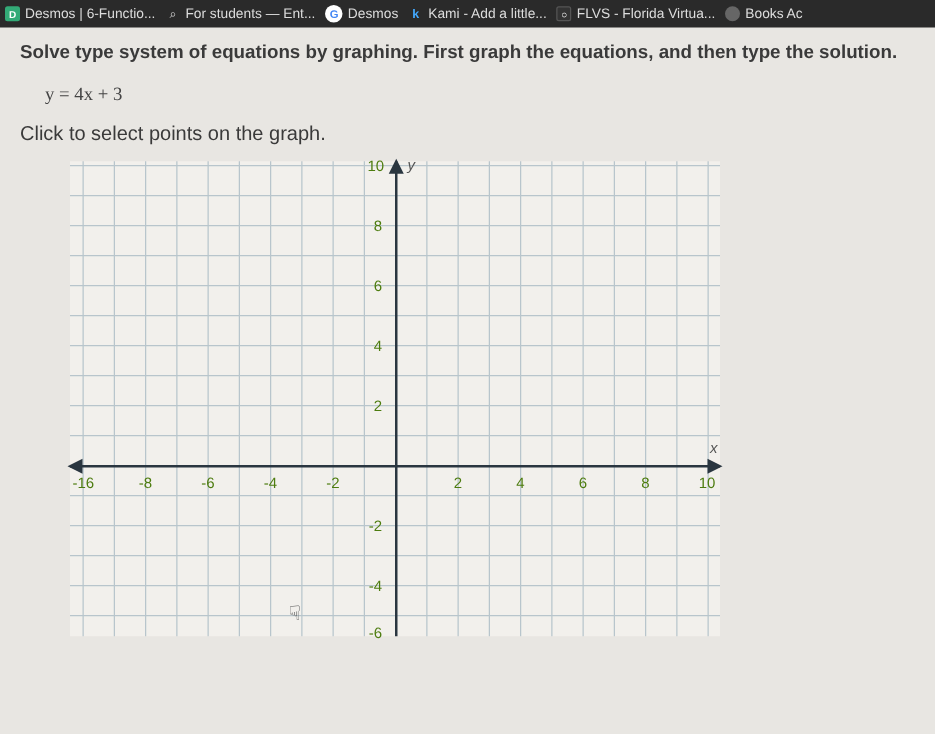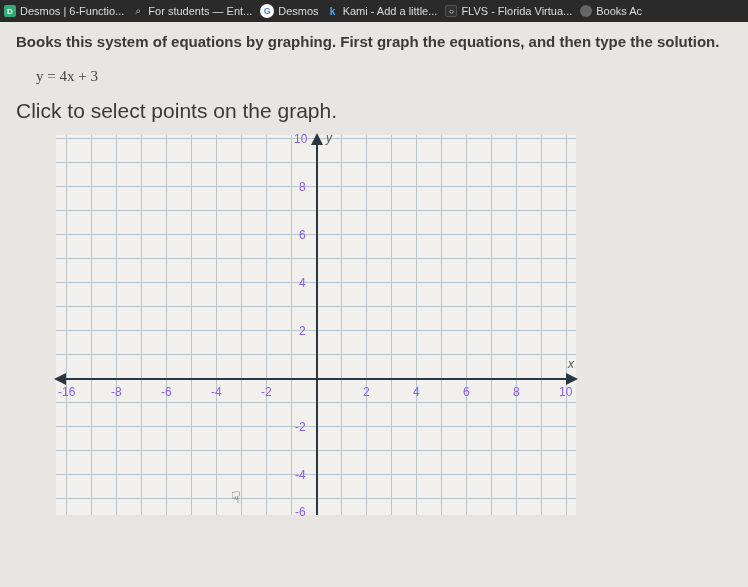--- a/index.html
+++ b/index.html
@@ -53,21 +53,21 @@
     .equation {
       color: #444;
       font-size: 15px;
       font-weight: 400;
       margin-left: 20px;
       margin-bottom: 8px;
       font-family: 'Times New Roman', serif;
     }
     .instruction {
       color: #3a3a3a;
-      font-size: 21px;
+      font-size: 16px;
       margin-top: 14px;
       margin-bottom: 12px;
     }
     .graph-container {
       position: relative;
       width: 520px;
       height: 380px;
       margin-left: 40px;
       background: #f2f0ec;
     }
@@ -92,21 +92,21 @@
     .arrow.left { left: -2px; top: 238px; border-top: 6px solid transparent; border-bottom: 6px solid transparent; border-right: 12px solid #2a3640; }
     .axis-label {
       position: absolute;
       font-size: 12px;
       color: #555;
       font-style: italic;
     }
     .tick-label {
       position: absolute;
       font-size: 12px;
-      color: #8b5cf6;
+      color: #4d7c0f;
       text-align: center;
     }
     .pointer-cursor {
       position: absolute;
       left: 175px;
       bottom: 8px;
       font-size: 16px;
       color: #555;
     }
   </style>
@@ -134,21 +134,21 @@
     <span class="tab-icon favicon-f">○</span>
     <span>FLVS - Florida Virtua...</span>
   </div>
   <div class="tab-item">
     <span class="tab-icon favicon-a"></span>
     <span>Books Ac</span>
   </div>
 </div>
 
 <div class="content">
-  <div class="problem-text">Books this system of equations by graphing. First graph the equations, and then type the solution.</div>
+  <div class="problem-text">Solve type system of equations by graphing. First graph the equations, and then type the solution.</div>
   <div class="equation">y = 4x + 3</div>
   <div class="instruction">Click to select points on the graph.</div>
 
   <div class="graph-container">
 
     <div class="grid-line v" style="left:10px"></div>
     <div class="grid-line v" style="left:35px"></div>
     <div class="grid-line v" style="left:60px"></div>
     <div class="grid-line v" style="left:85px"></div>
     <div class="grid-line v" style="left:110px"></div>

